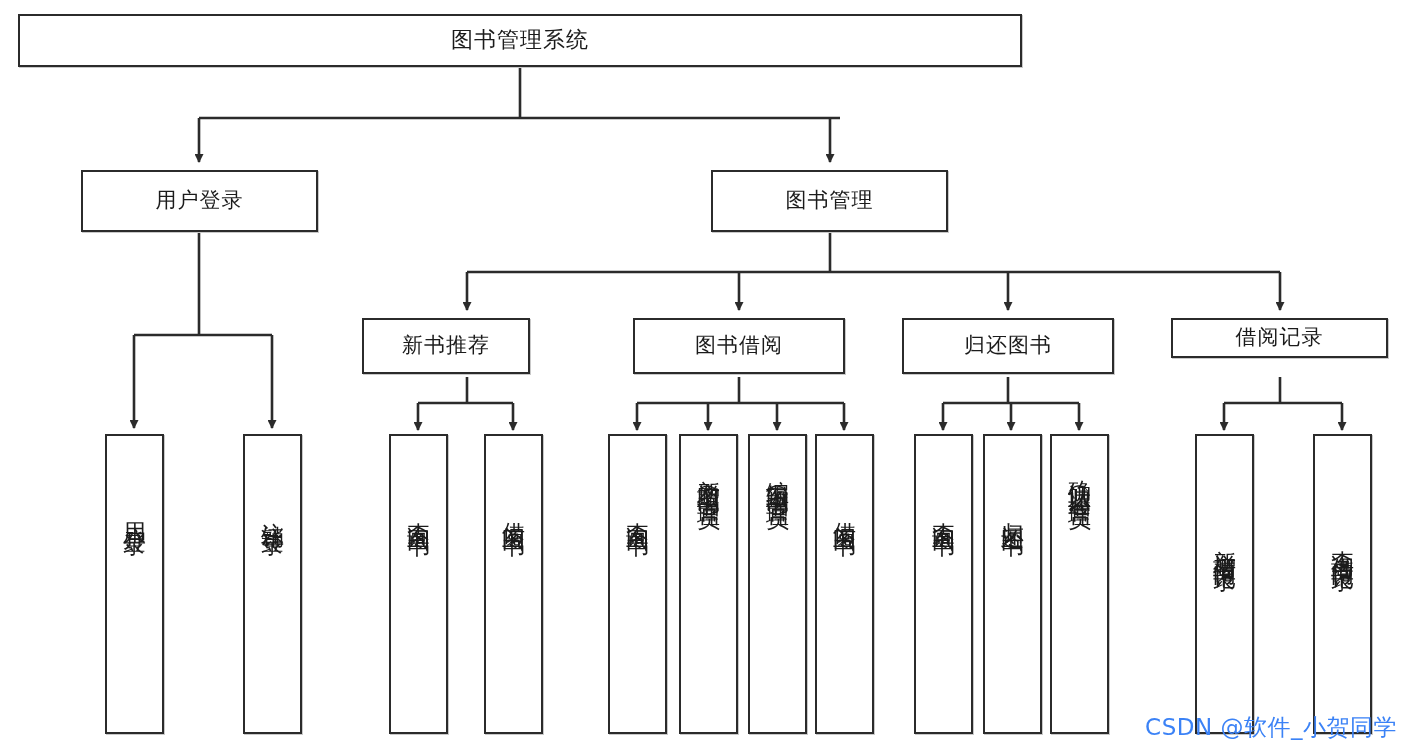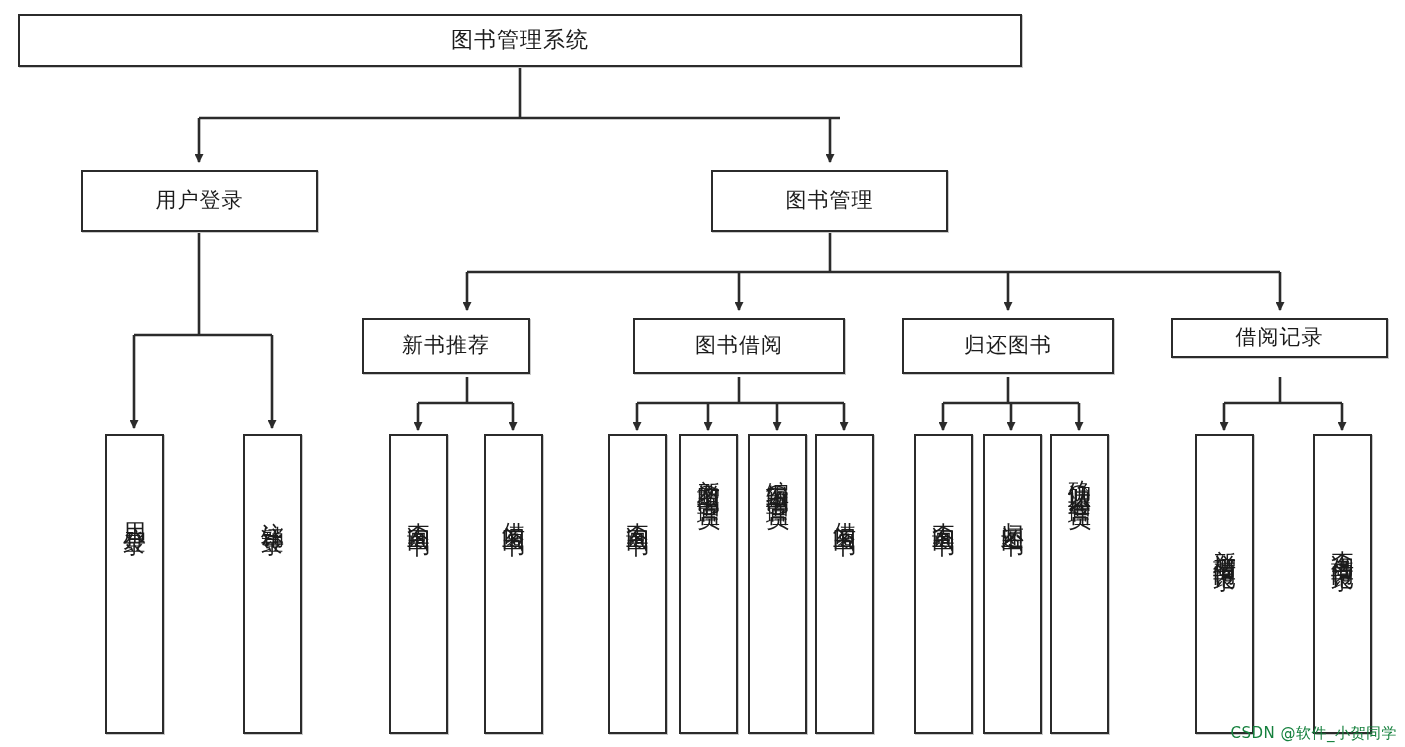--- a/index.html
+++ b/index.html
@@ -69,22 +69,22 @@
   .node.vertical.high .node-label {
     margin-top: 18px;
   }
   .node.vertical.low .node-label {
     margin-top: 88px;
   }
   #watermark {
     position: absolute;
     right: 8px;
     bottom: 4px;
-    font-size: 15px;
-    color: #15803d;
+    font-size: 23px;
+    color: #3b82f6;
     letter-spacing: 0.5px;
     white-space: nowrap;
     user-select: none;
   }
 </style>
 </head>
 <body>
 
 <div id="diagram-canvas">
 

